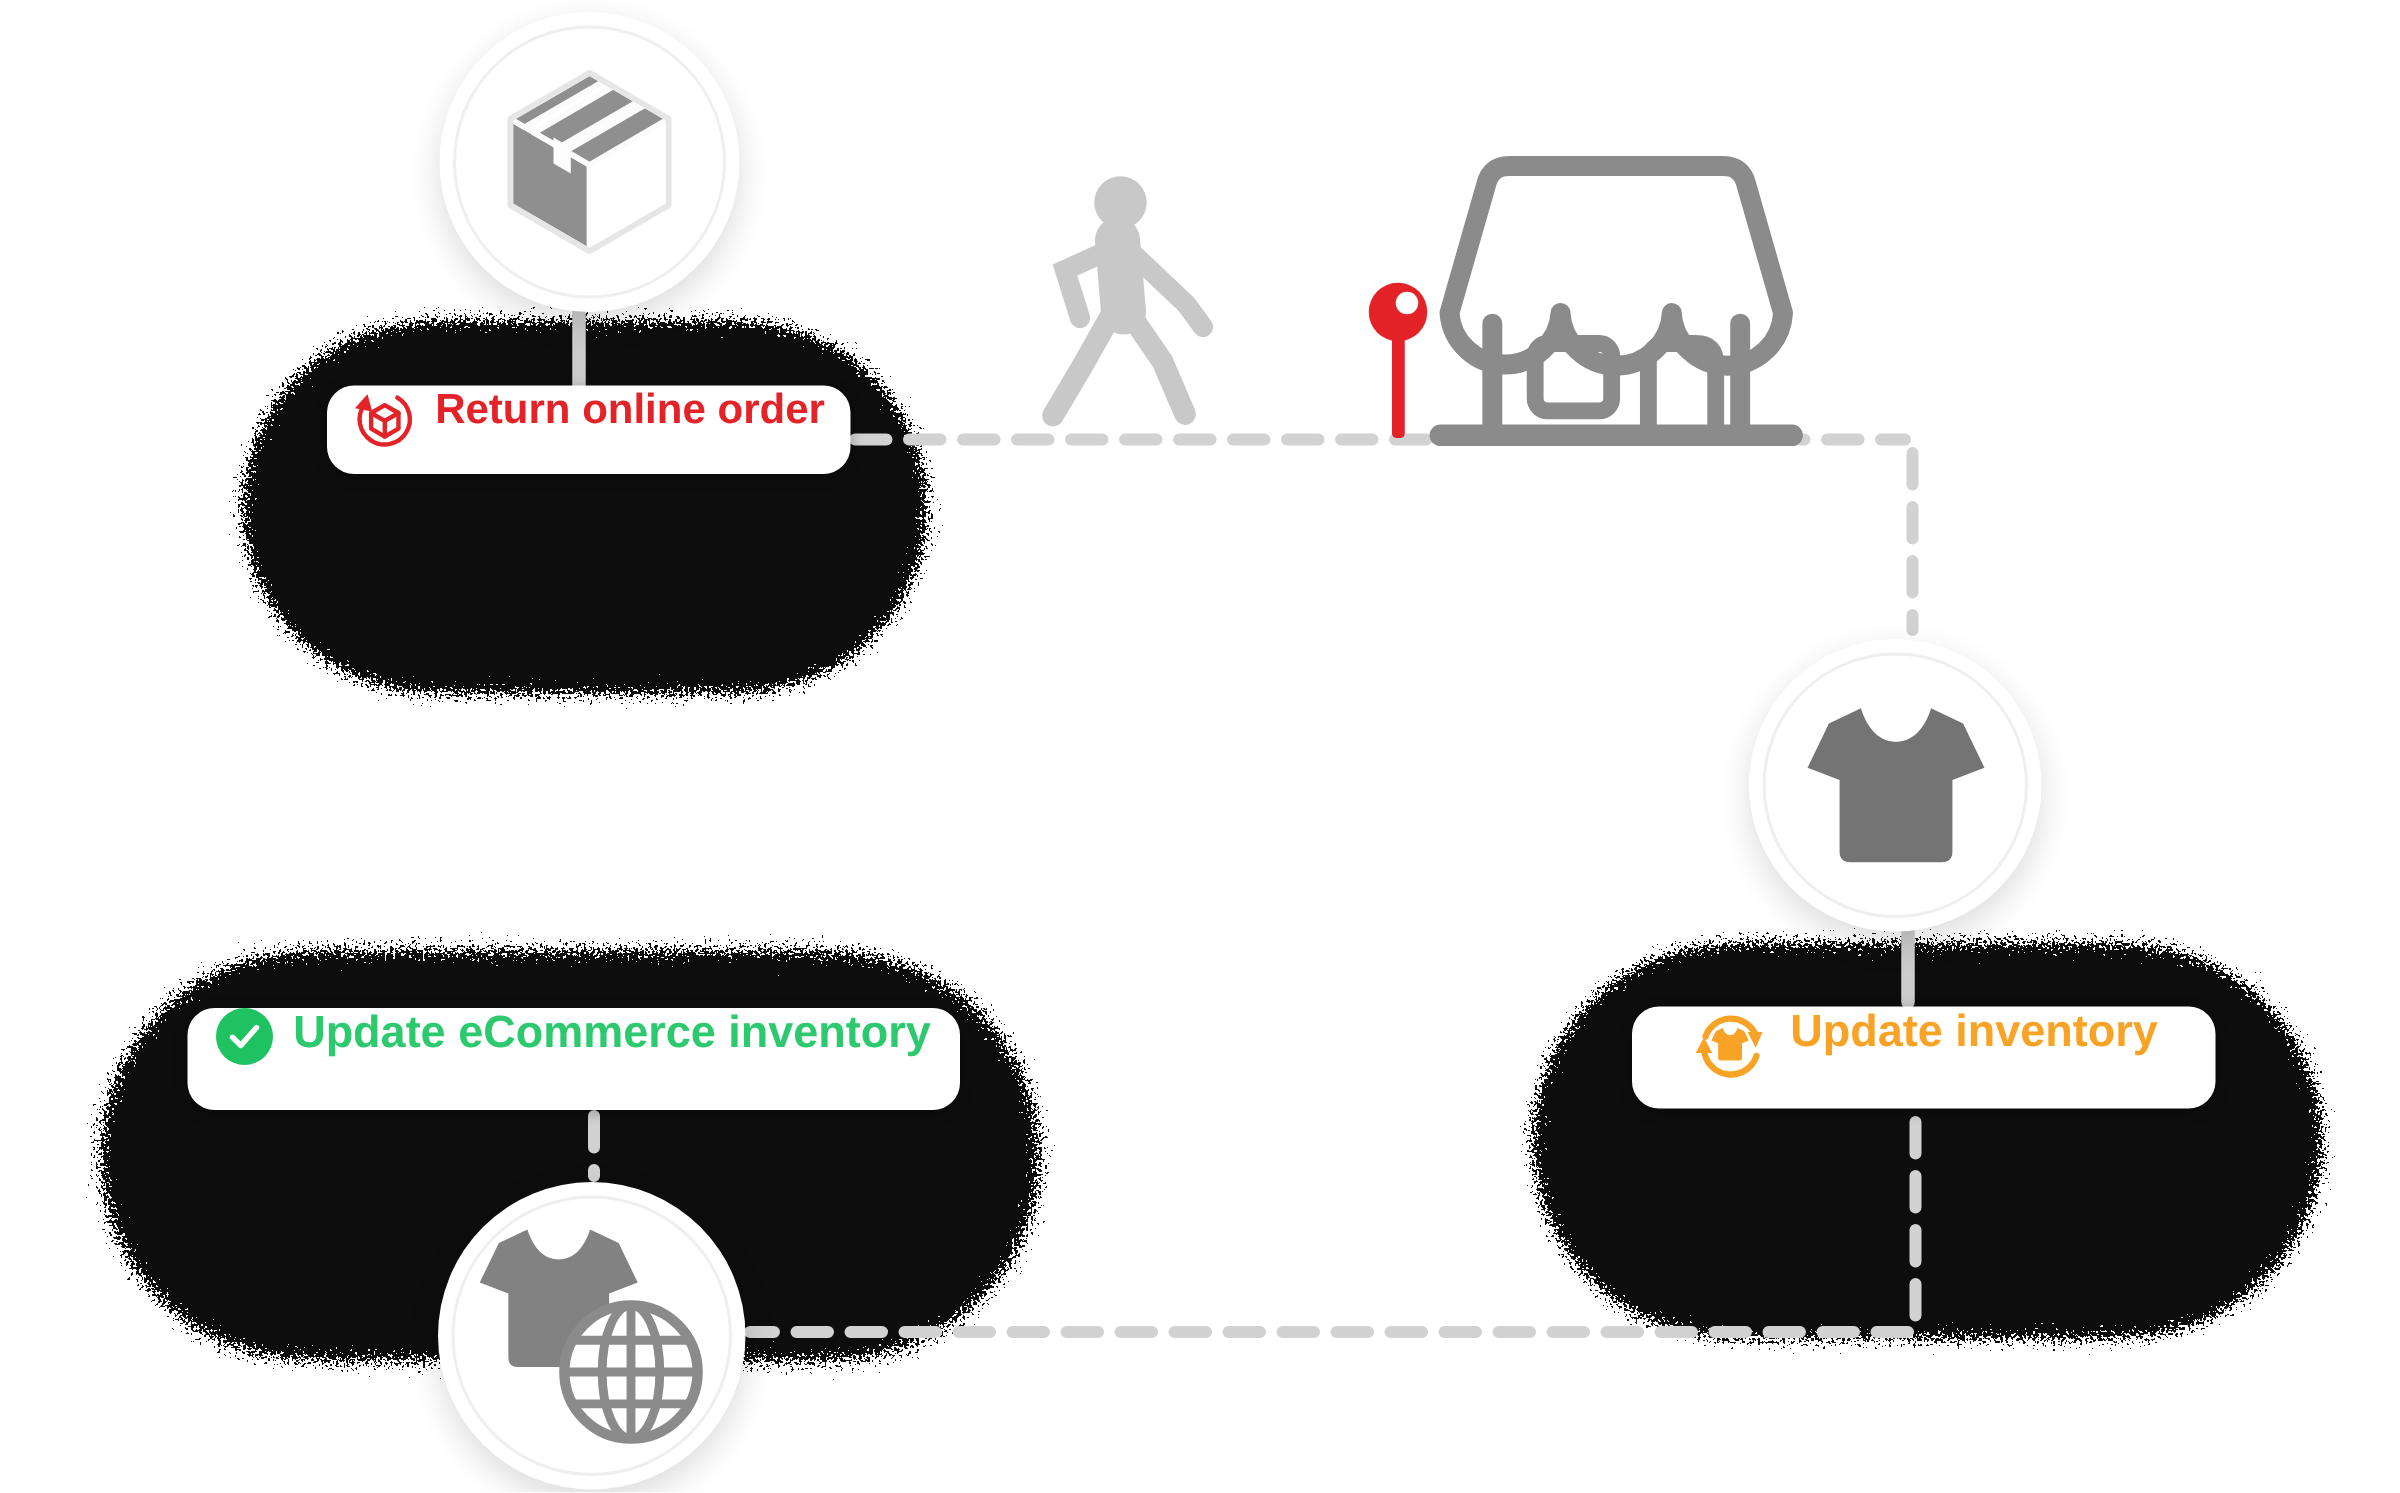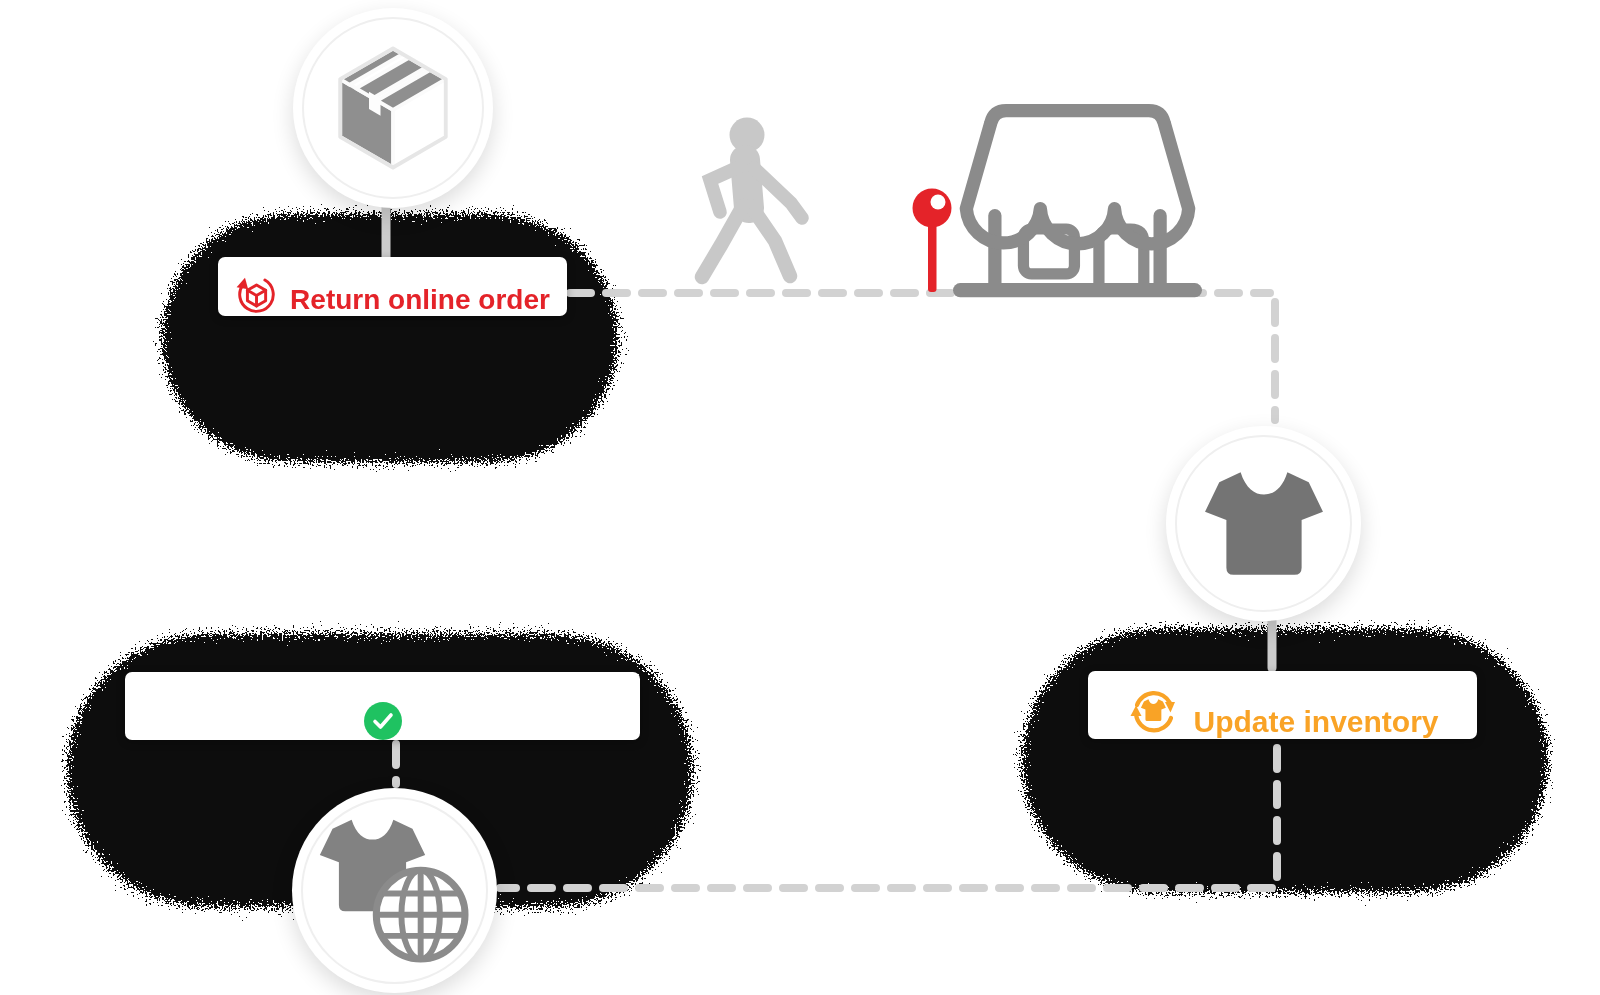--- a/index.html
+++ b/index.html
@@ -9,23 +9,23 @@
   }
   .abs{position:absolute;}
   
   .blob{position:absolute;pointer-events:none;}
   
   #lines{position:absolute;left:0;top:0;pointer-events:none;}
   .dash{stroke:var(--c-dash,#d2d2d2);stroke-width:8;stroke-dasharray:21 15;stroke-linecap:round;fill:none;}
   .solidbar{stroke:var(--c-connector,#cccccc);stroke-width:9;stroke-linecap:round;}
   
   .label{
-    position:absolute;background:#fff;border-radius:7px;
+    position:absolute;background:#fff;border-radius:18px;
     box-shadow:0 2px 9px rgba(0,0,0,.28);
-    display:flex;align-items:flex-end;justify-content:center;gap:13px;
+    display:flex;align-items:flex-start;justify-content:center;gap:13px;
     font-weight:bold;white-space:nowrap;
   }
   #label-return{left:218px;top:257px;width:349px;height:59px;font-size:28px;color:var(--c-red,#e42329);}
   #label-update{left:125px;top:672px;width:515px;height:68px;font-size:30px;color:var(--c-green-text,#2cc96e);}
   #label-restock{left:1088px;top:671px;width:389px;height:68px;font-size:30px;color:var(--c-orange,#f9a326);}
   
   .node{
     position:absolute;background:#fff;border-radius:50%;
     box-shadow:0 8px 22px rgba(0,0,0,.14);
     display:flex;align-items:center;justify-content:center;
@@ -116,20 +116,21 @@
       <polygon points="1.5,14.5 9.5,5.5 12.5,16.5" fill="var(--c-red,#e42329)"></polygon>
     </svg>
     <span>Return online order</span>
   </div>
 
   <div class="label" id="label-update">
     <svg width="38" height="38" viewBox="0 0 38 38">
       <circle cx="19" cy="19" r="19" fill="var(--c-green,#1fc261)"></circle>
       <path d="M11 19.5 L16.5 25 L27 13" stroke="#fff" stroke-width="3.6" fill="none" stroke-linecap="round" stroke-linejoin="round"></path>
     </svg>
+    <span>Update eCommerce inventory</span>
   </div>
 
   <div class="label" id="label-restock">
     <svg width="54" height="54" viewBox="0 0 54 54">
       <g stroke="var(--c-orange,#f9a326)" stroke-width="4.2" fill="none" stroke-linecap="round">
         <path d="M11 20 A18 18 0 0 1 44 18"></path>
         <path d="M45 33 A18 18 0 0 1 10 29"></path>
       </g>
       <polygon points="39,17 49,17 44.5,27.5" fill="var(--c-orange,#f9a326)"></polygon>
       <polygon points="4.5,31 10,20.5 15.5,31" fill="var(--c-orange,#f9a326)"></polygon>

